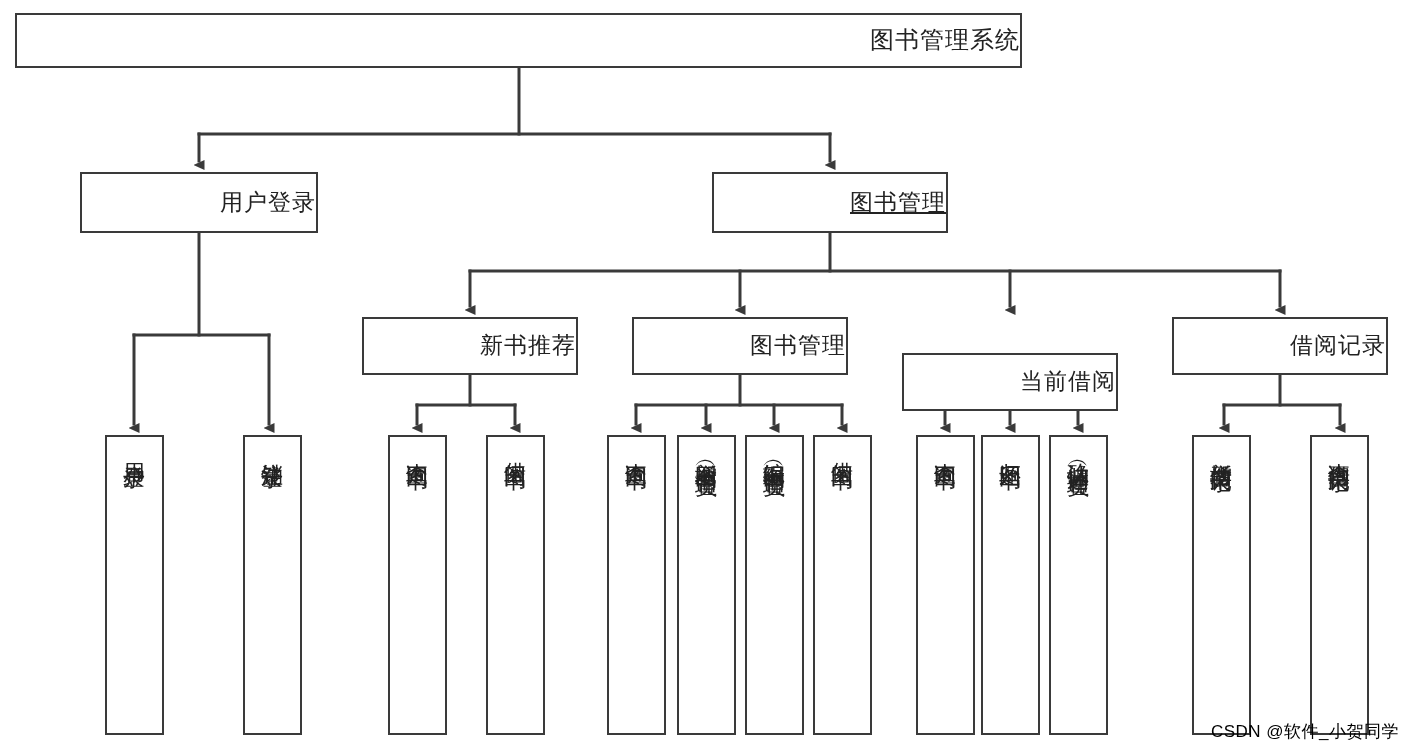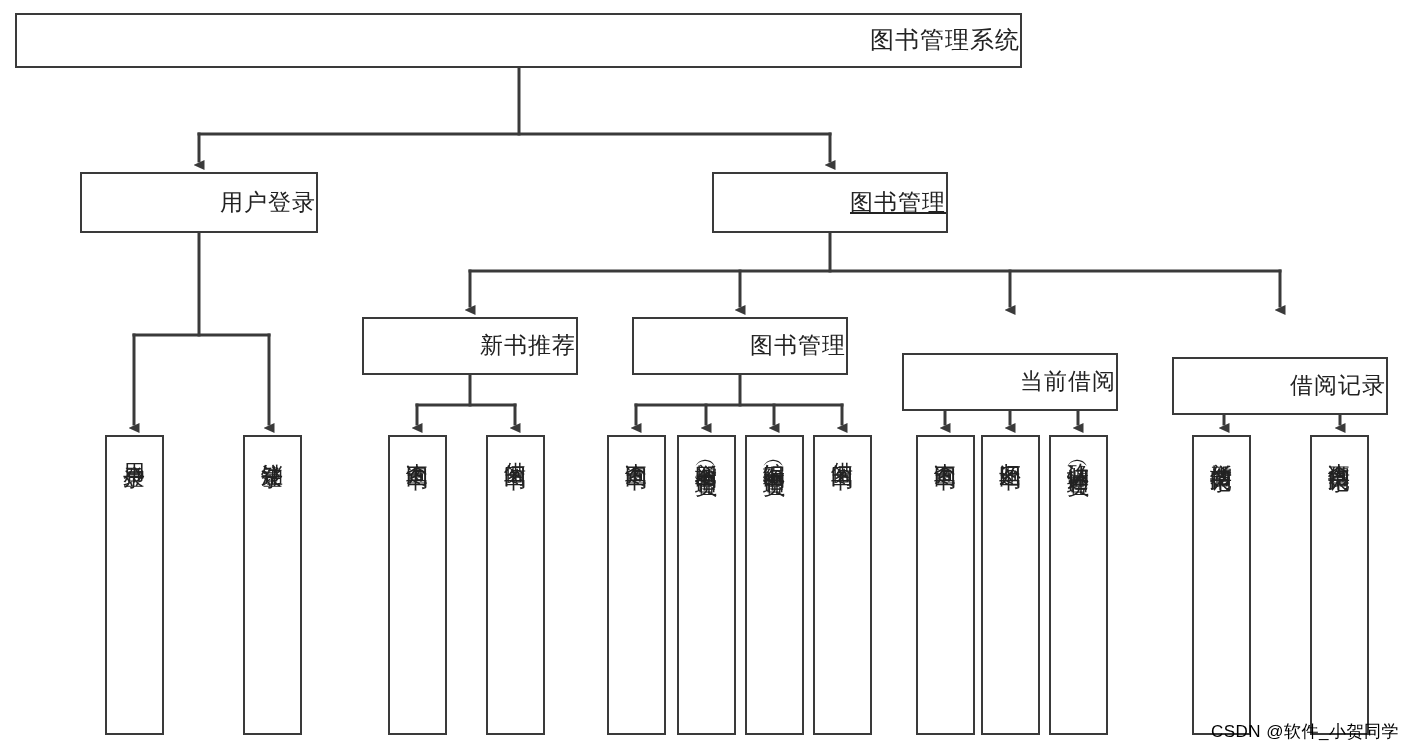--- a/index.html
+++ b/index.html
@@ -144,21 +144,21 @@
 
   <div class="node horiz" style="left:362px; top:317px; width:216px; height:58px;padding-left:36px;">
     <span class="lbl">新书推荐</span>
   </div>
   <div class="node horiz" style="left:632px; top:317px; width:216px; height:58px;">
     <span class="lbl">图书管理</span>
   </div>
   <div class="node horiz" style="left:902px; top:317px; width:216px; height:58px;margin-top:36px;">
     <span class="lbl">当前借阅</span>
   </div>
-  <div class="node horiz" style="left:1172px; top:317px; width:216px; height:58px;margin-top:40px;">
+  <div class="node horiz" style="left:1172px; top:317px; width:216px; height:58px;">
     <span class="lbl">借阅记录</span>
   </div>
 
   <div class="node vert" style="left:105px; top:435px; width:59px; height:300px;">
     <span class="lbl">用户登录</span>
   </div>
   <div class="node vert" style="left:243px; top:435px; width:59px; height:300px;">
     <span class="lbl">注销登录</span>
   </div>
 

